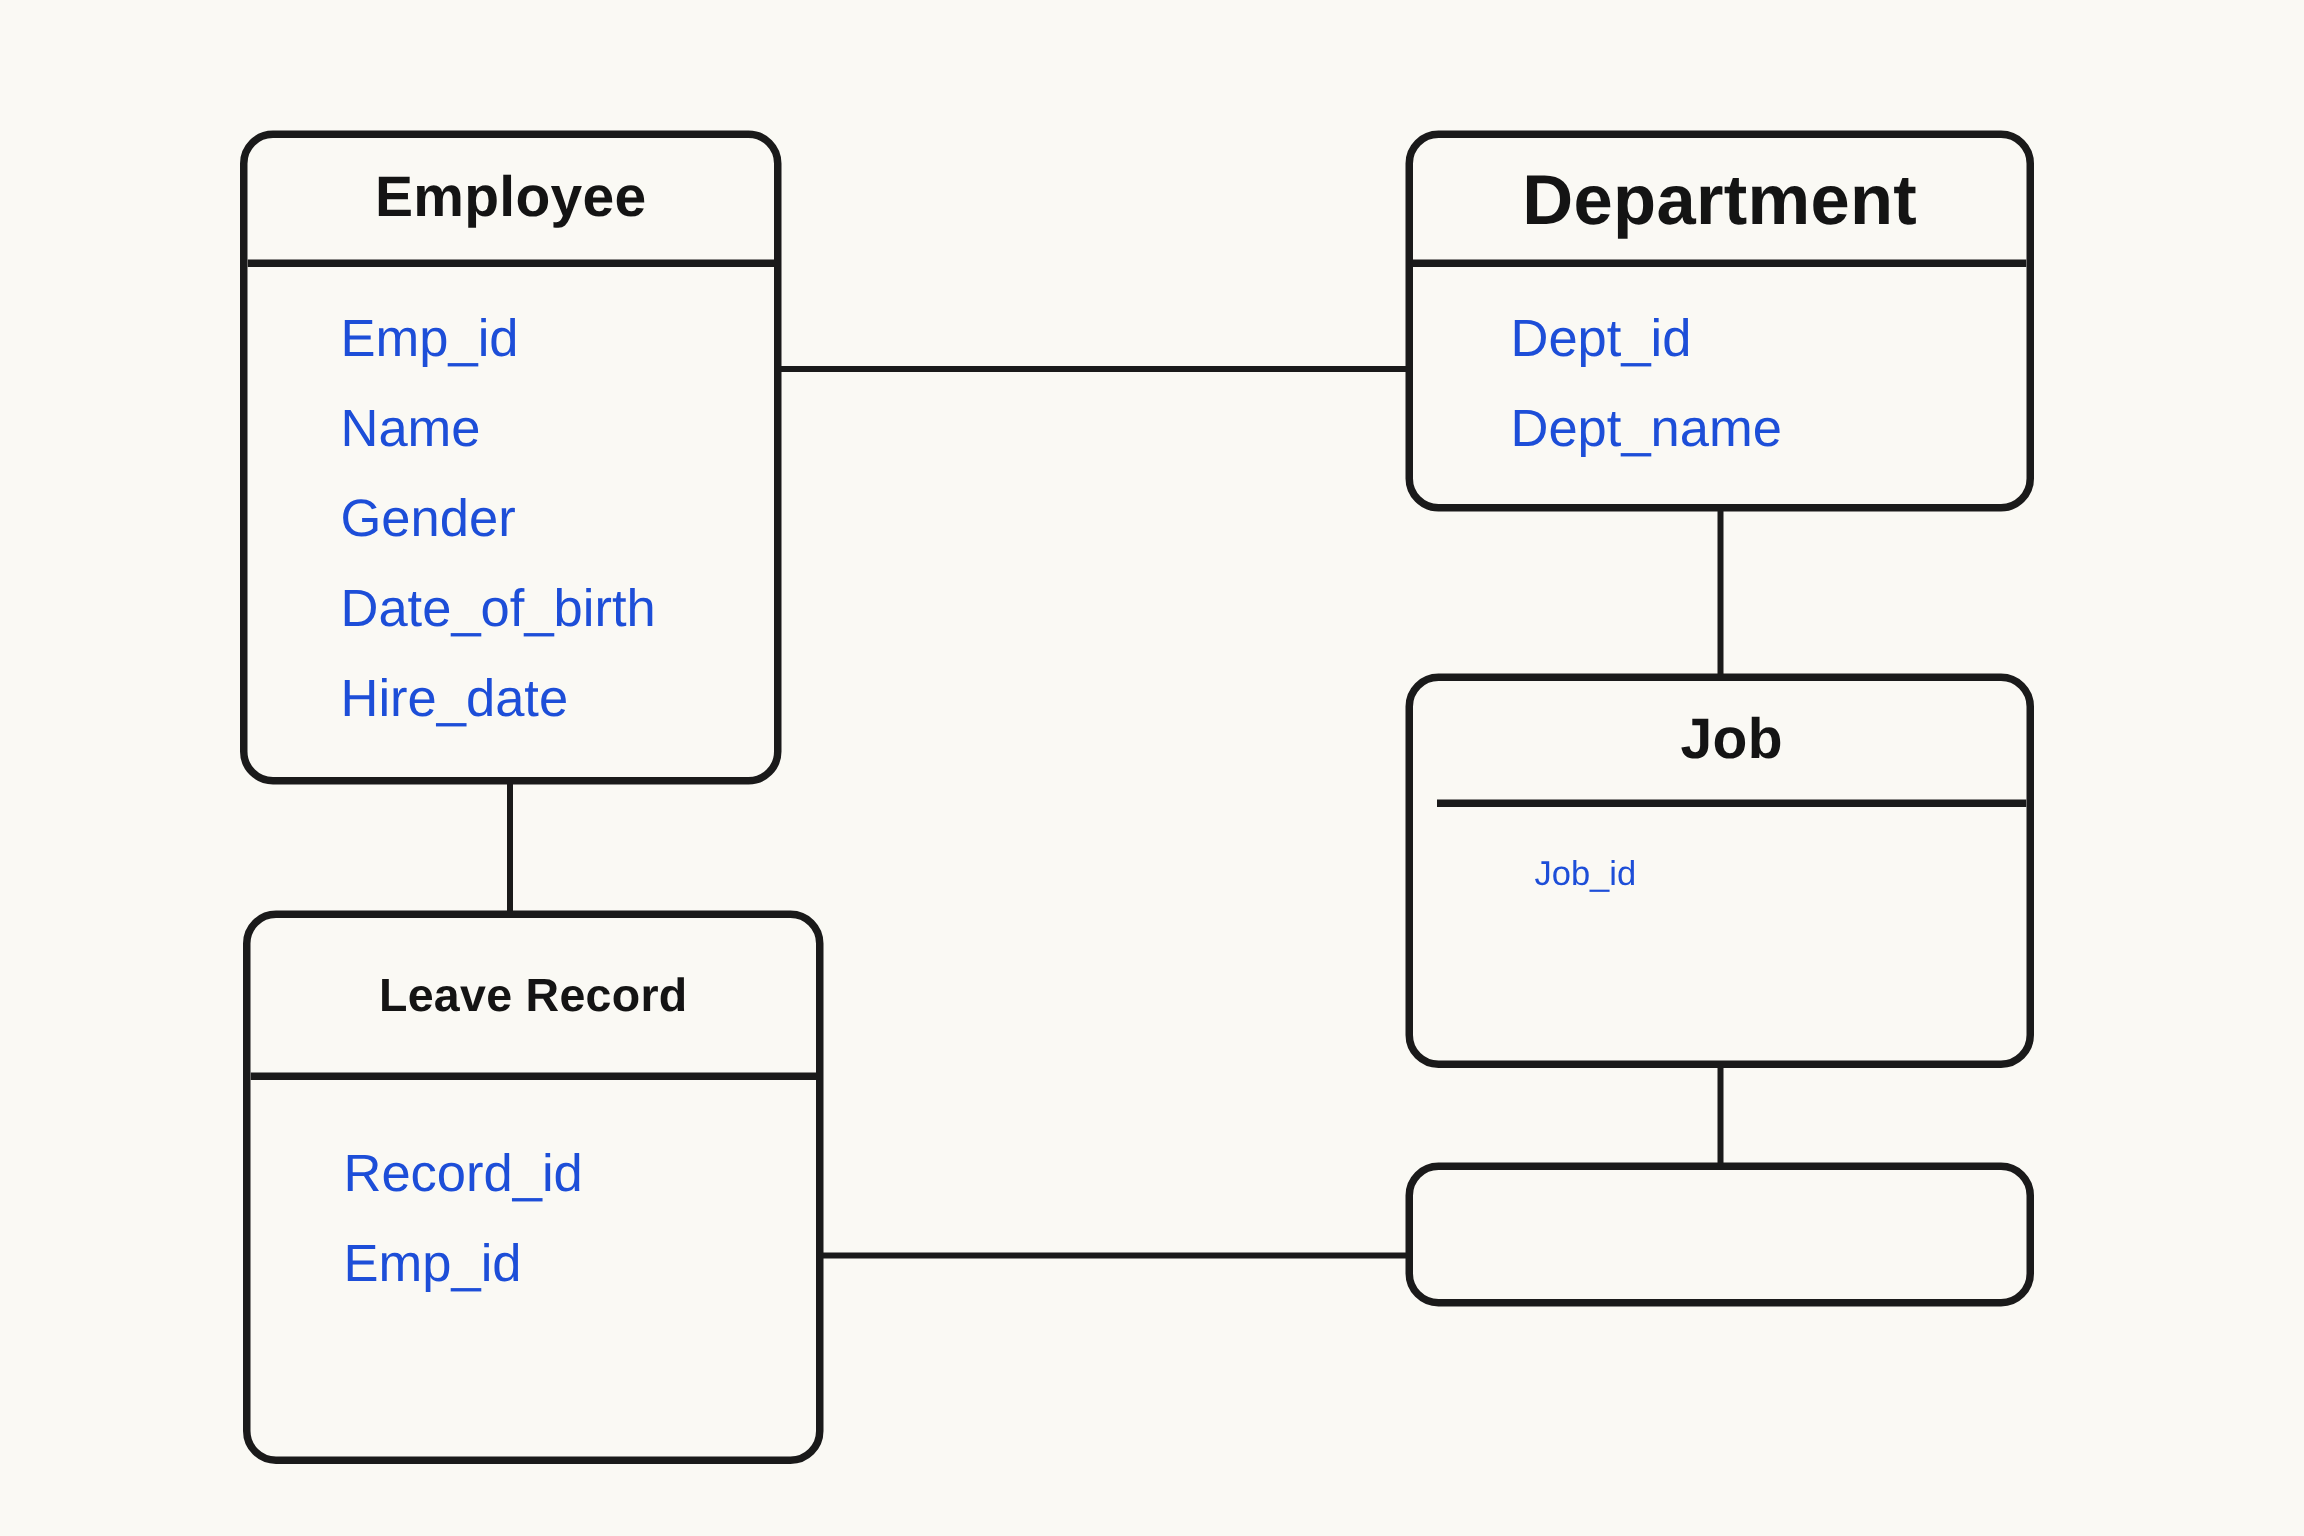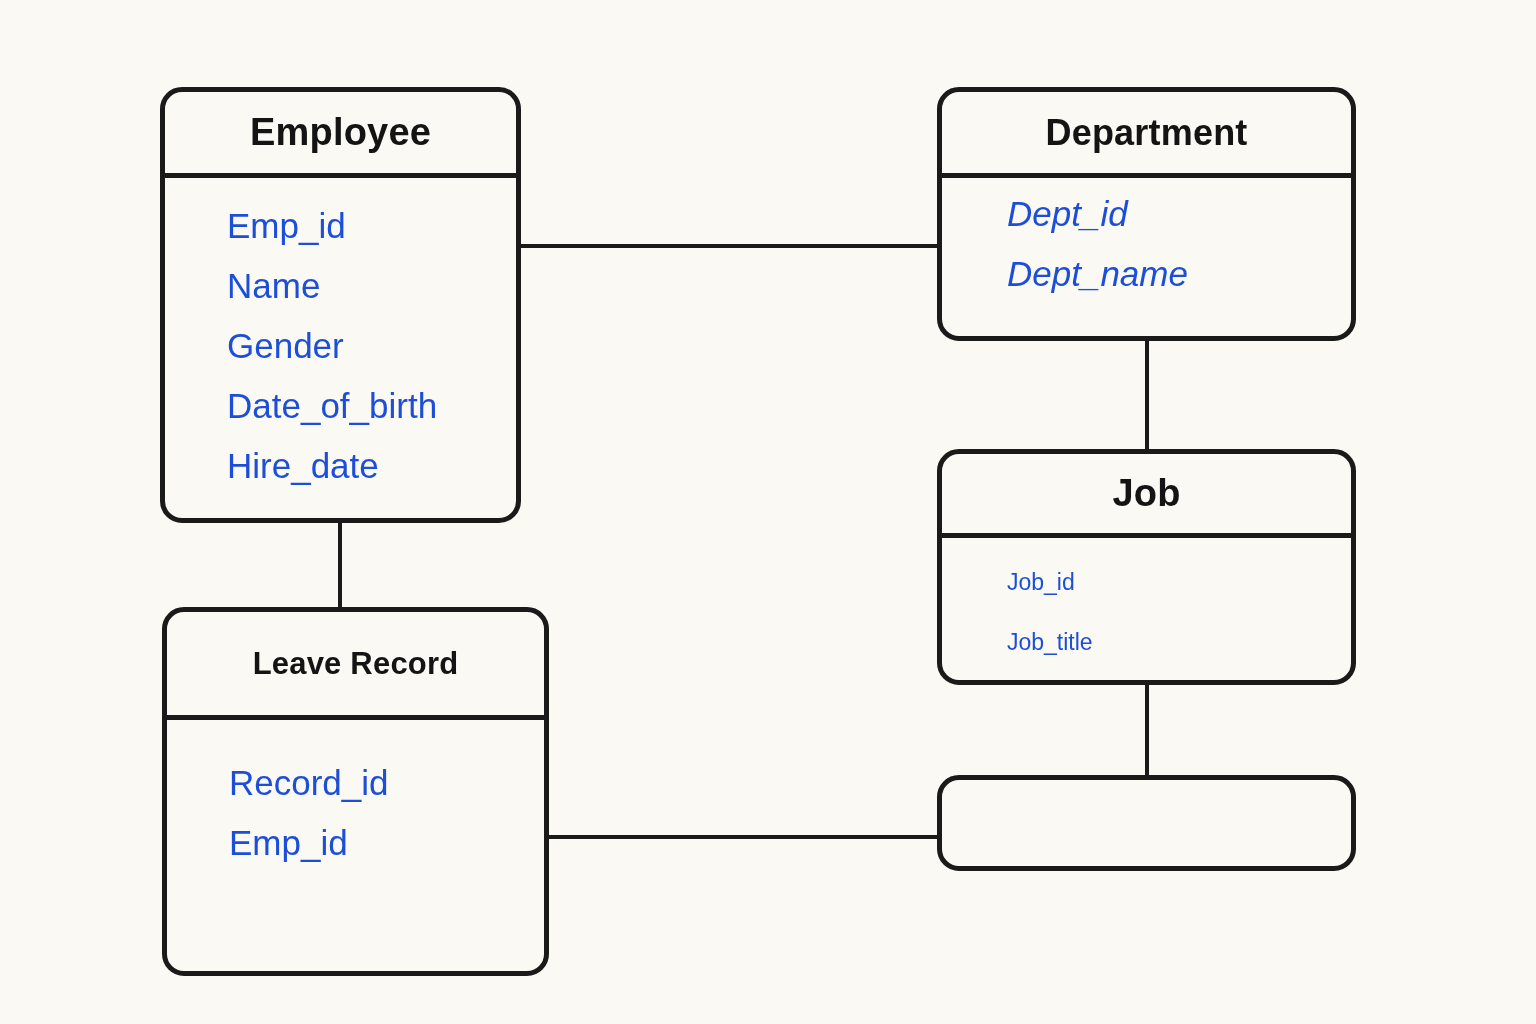--- a/index.html
+++ b/index.html
@@ -69,27 +69,27 @@
     left: 160px; top: 75px; width: 361px; height: 436px;
   }
   #entity-employee .entity-header { height: 86px; font-size: 38px; }
   #entity-employee .entity-body { padding: 18px 0 0 62px; }
   #entity-employee .attr { font-size: 35px; line-height: 60px; }
 
   
   #entity-department {
     left: 937px; top: 75px; width: 419px; height: 254px;
   }
-  #entity-department .entity-header { height: 86px; font-size: 36px; }
-  #entity-department .entity-body { padding: 6px 0 0 65px; font-style: italic; }
+  #entity-department .entity-header { height: 86px; font-size: 47px; }
+  #entity-department .entity-body { padding: 18px 0 0 65px; }
   #entity-department .attr { font-size: 35px; line-height: 60px; }
 
   
   #entity-job {
-    left: 937px; top: 437px; width: 419px; height: 236px;
+    left: 937px; top: 437px; width: 419px; height: 263px; padding-left: 16px;
   }
   #entity-job .entity-header { height: 84px; font-size: 38px; }
   #entity-job .entity-body { padding: 14px 0 0 65px; }
   #entity-job .attr { font-size: 23px; line-height: 60px; }
 
   
   #entity-leave-record {
     left: 162px; top: 595px; width: 387px; height: 369px;
   }
   #entity-leave-record .entity-header { height: 108px; font-size: 31px; }
@@ -135,21 +135,20 @@
     <div class="entity-body">
       <div class="attr">Dept_id</div>
       <div class="attr">Dept_name</div>
     </div>
   </div>
 
   <div class="entity" id="entity-job">
     <div class="entity-header">Job</div>
     <div class="entity-body">
       <div class="attr">Job_id</div>
-      <div class="attr">Job_title</div>
     </div>
   </div>
 
   <div class="entity" id="entity-leave-record">
     <div class="entity-header">Leave Record</div>
     <div class="entity-body">
       <div class="attr">Record_id</div>
       <div class="attr">Emp_id</div>
     </div>
   </div>

